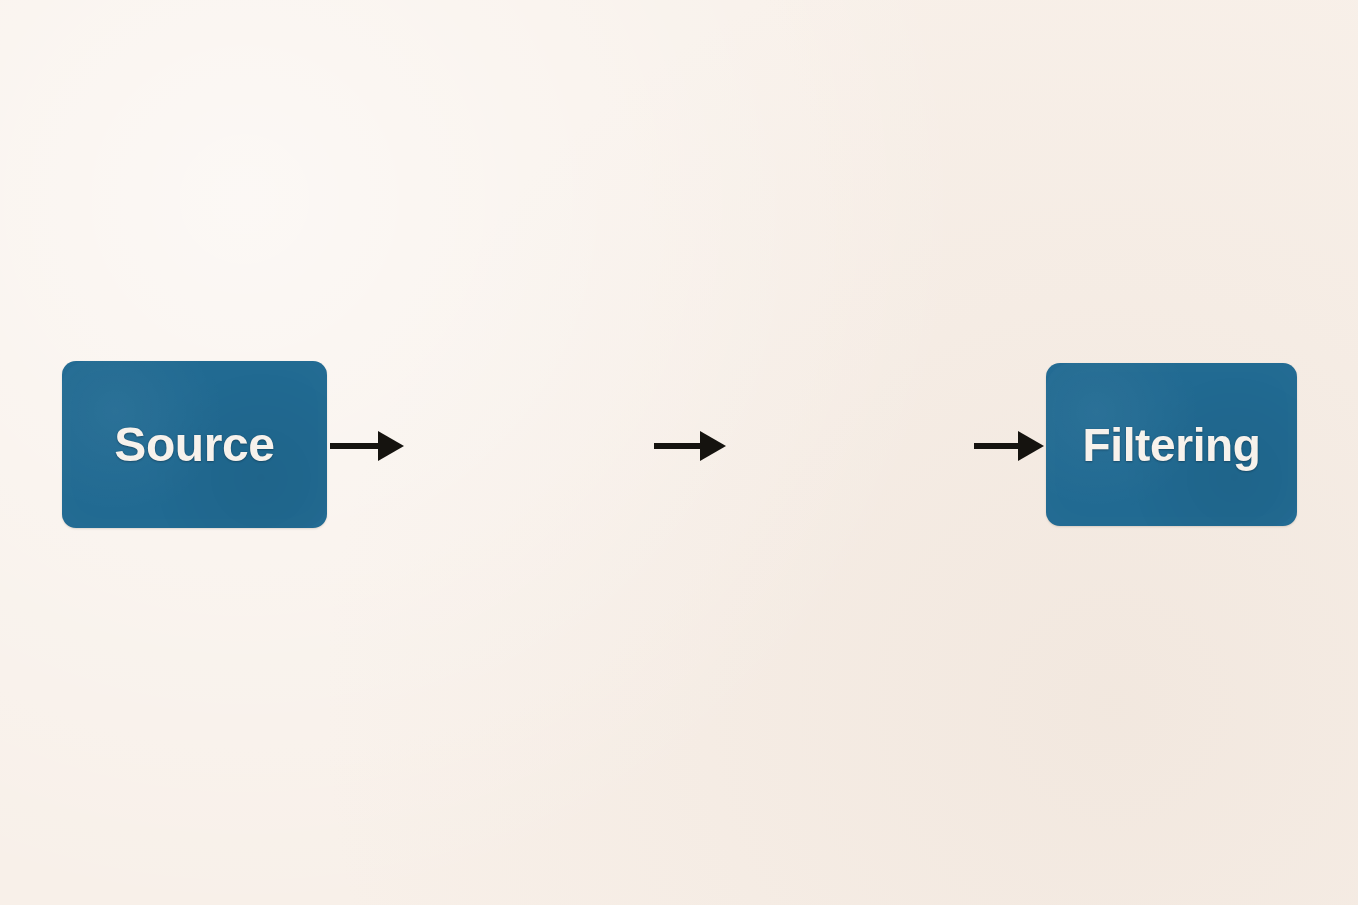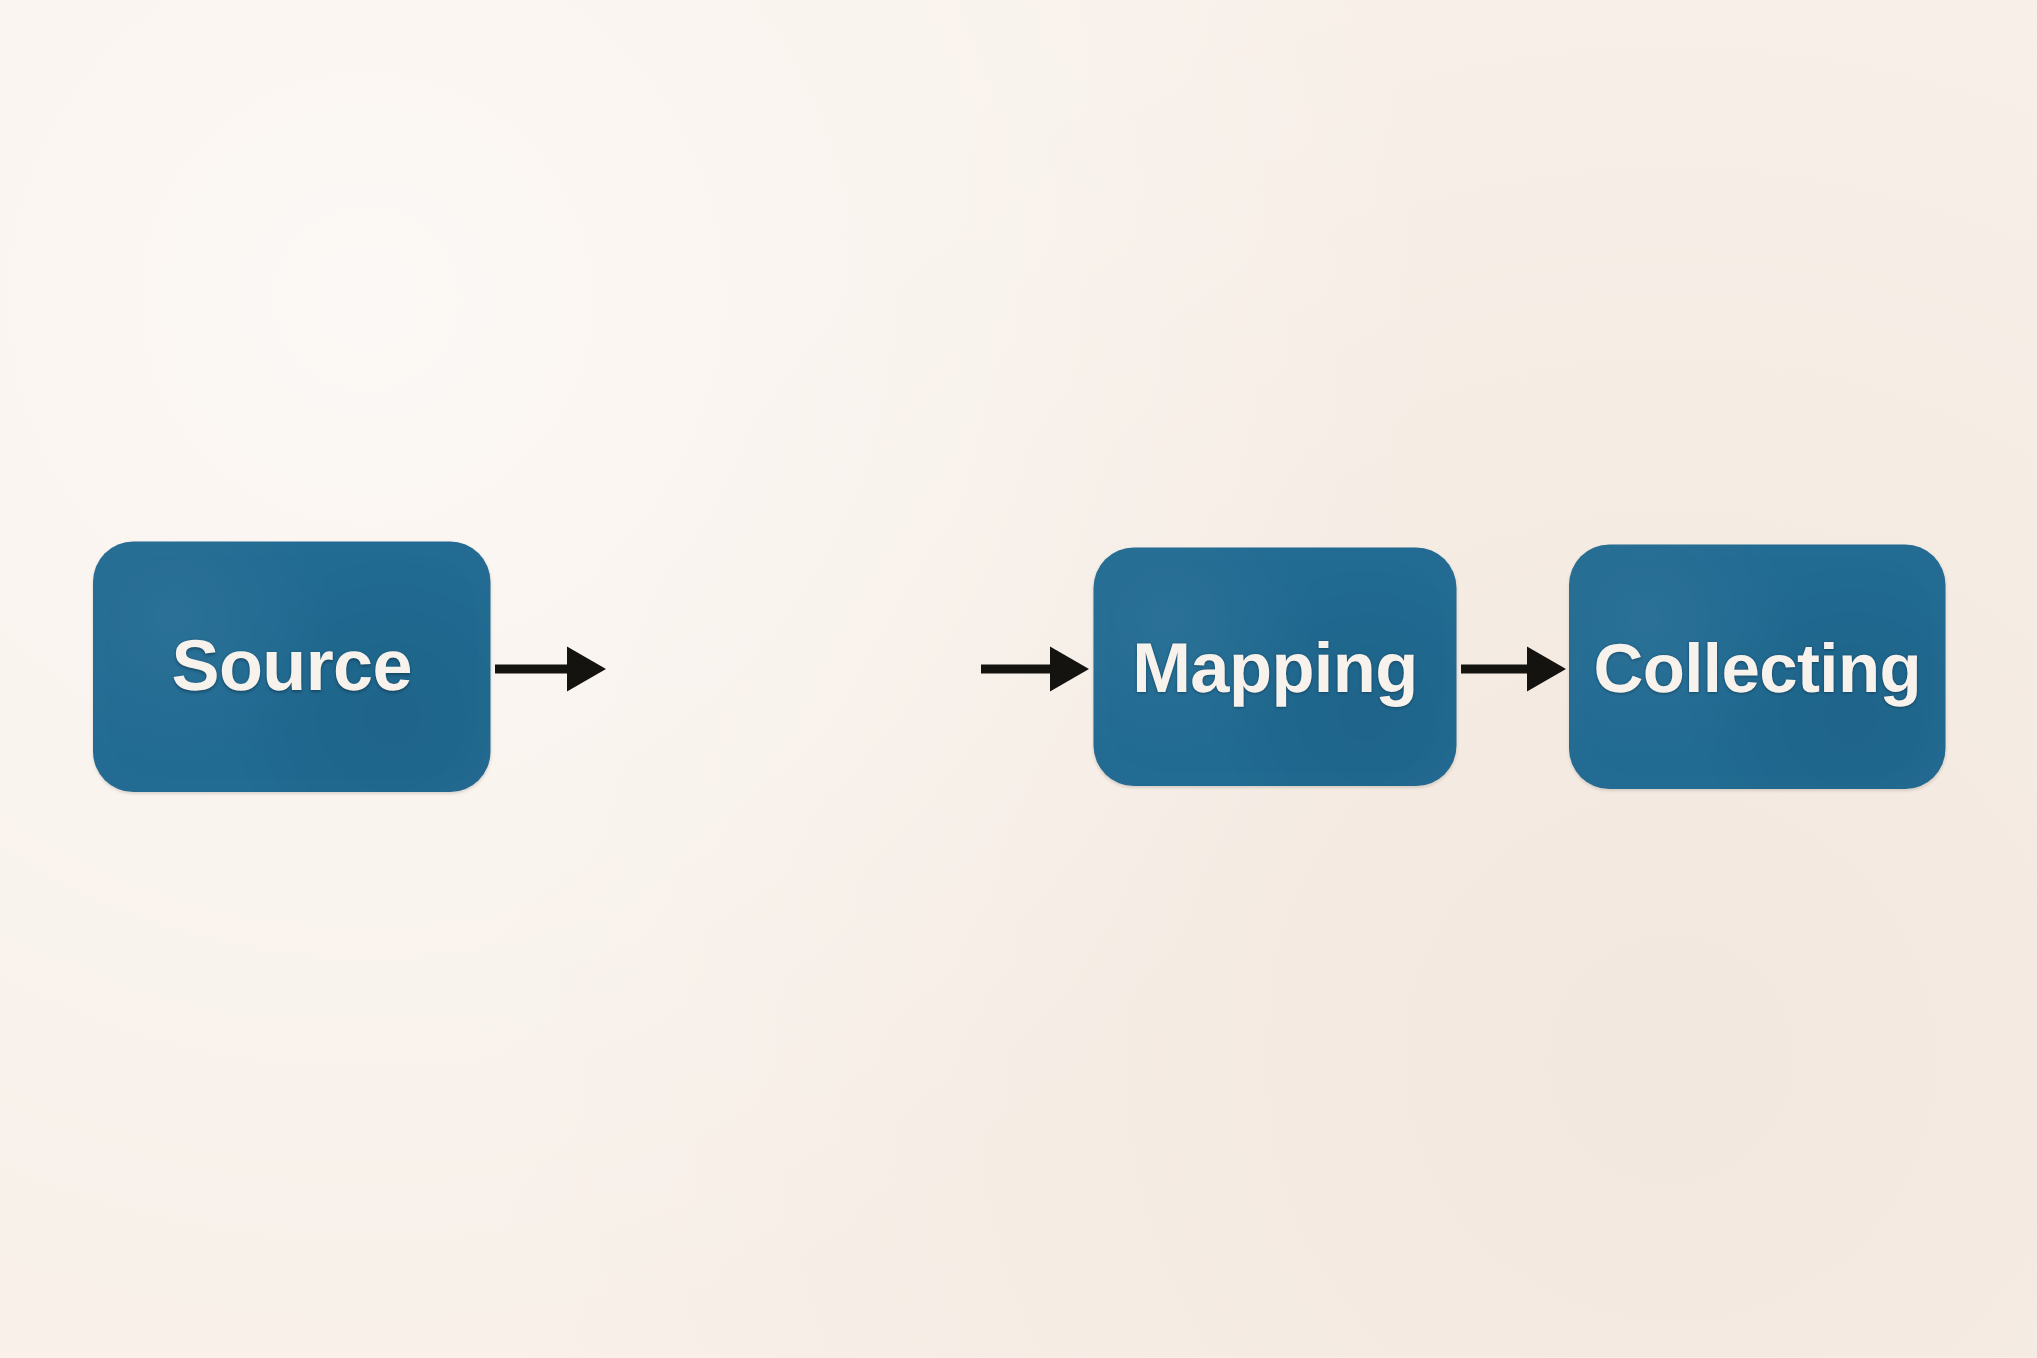--- a/index.html
+++ b/index.html
@@ -32,21 +32,21 @@
     left: 0;
     top: 0;
     width: 1358px;
     height: 905px;
   }
 
   .flow-node {
     position: absolute;
     box-sizing: border-box;
     background: #216a92;
-    border-radius: 27px;
+    border-radius: 14px;
     display: flex;
     align-items: center;
     justify-content: center;
     box-shadow:
       0 1px 2px rgba(90,70,55,0.18),
       inset 0 0 40px rgba(255,255,255,0.025);
   }
   
   .flow-node::after {
     content: "";
@@ -117,29 +117,26 @@
     </div>
 
 
     <div class="flow-arrow" id="arrow-filtering-mapping">
       <svg width="72" height="38" viewBox="0 0 72 38" aria-hidden="true">
         <rect x="0" y="16" width="50" height="6" fill="#15130f"></rect>
         <polygon points="46,4 72,19 46,34" fill="#15130f"></polygon>
       </svg>
     </div>
 
-    <div class="flow-node" id="node-mapping">
-      <span class="flow-node-label">Mapping</span>
-    </div>
 
     <div class="flow-arrow" id="arrow-mapping-collecting">
       <svg width="70" height="38" viewBox="0 0 70 38" aria-hidden="true">
         <rect x="0" y="16" width="48" height="6" fill="#15130f"></rect>
         <polygon points="44,4 70,19 44,34" fill="#15130f"></polygon>
       </svg>
     </div>
 
     <div class="flow-node" id="node-collecting">
-      <span class="flow-node-label">Collecting</span>
+      <span class="flow-node-label">Filtering</span>
     </div>
 
   </div>
 </div>
 
 </body></html>

